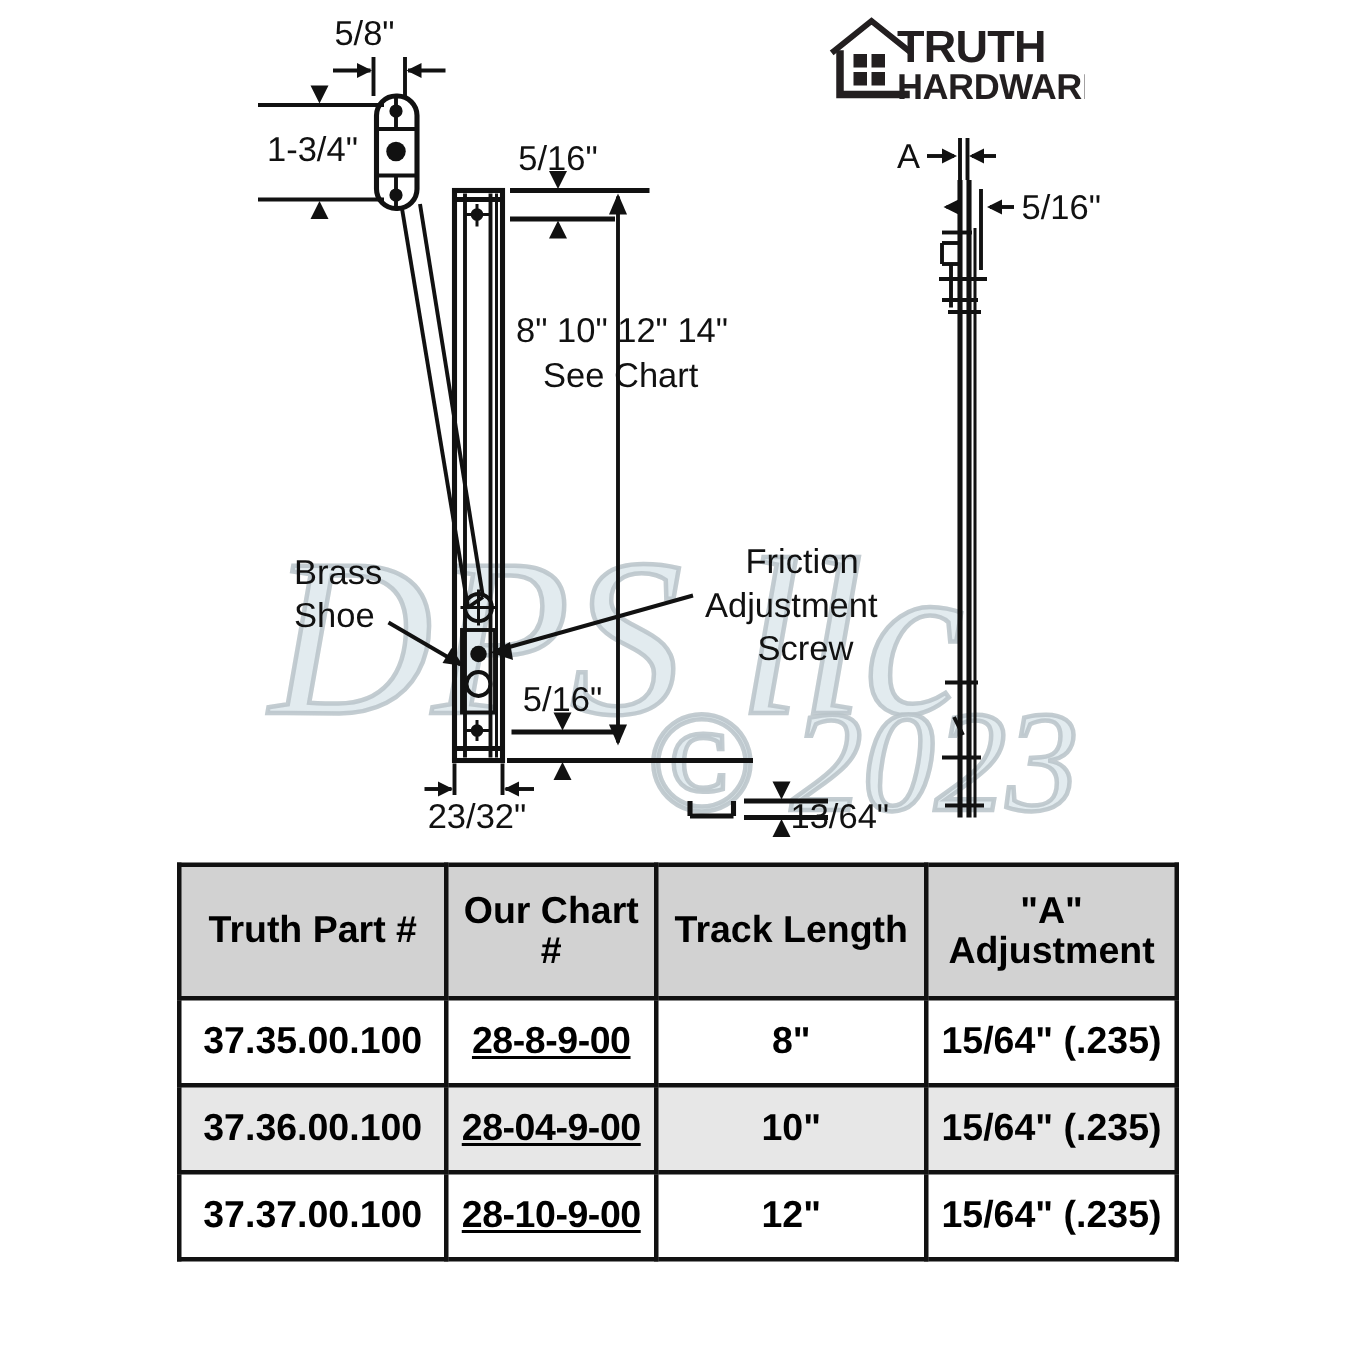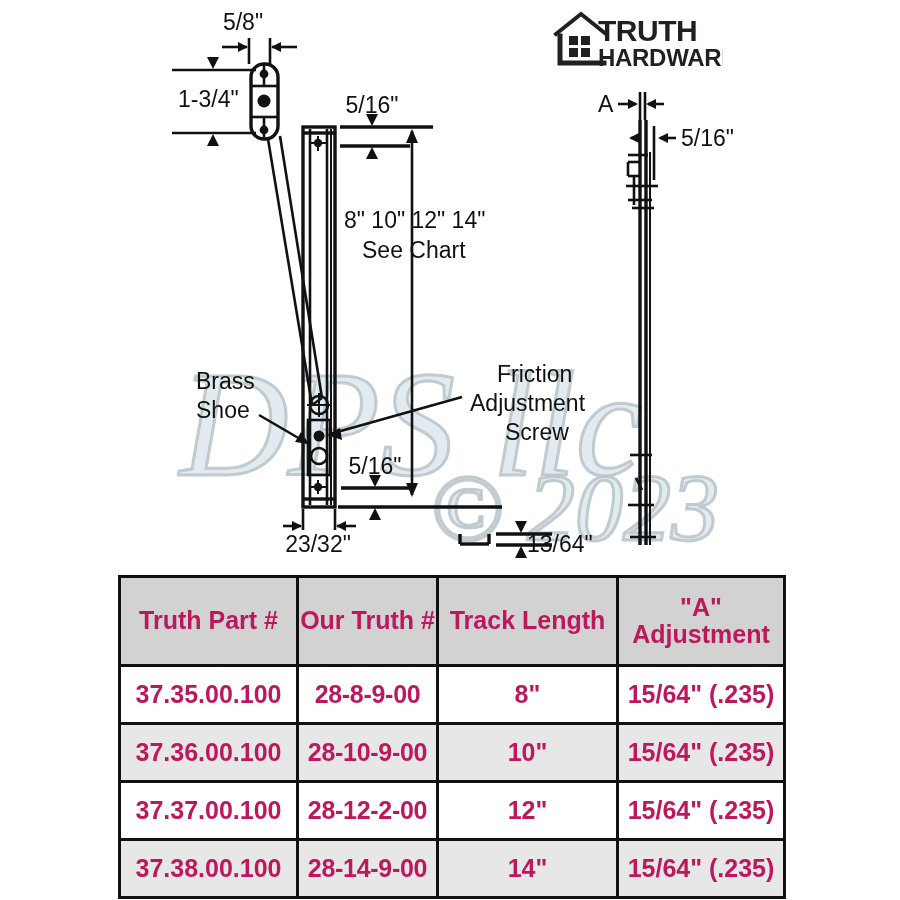--- a/index.html
+++ b/index.html
@@ -96,36 +96,36 @@
     width: 665px;
     table-layout: fixed;
     background: #ffffff;
   }
   table.spec td, table.spec th {
     border: 3px solid #111111;
     padding: 0;
     text-align: center;
     vertical-align: middle;
     font-family: "Liberation Sans", sans-serif;
-    color: #be185d;
+    color: #000000;
   }
   table.spec thead th {
     background: #d2d2d2;
     height: 86px;
     font-size: 25px;
     font-weight: bold;
     line-height: 1.1;
   }
   table.spec tbody td {
     height: 55px;
     font-size: 25px;
     font-weight: bold;
   }
   table.spec tbody tr.alt td { background: #e7e7e7; }
-  table.spec tbody tr td.ourpart { font-weight: bold; letter-spacing: -0.3px; }
+  table.spec tbody tr td.ourpart { font-weight: bold; letter-spacing: -0.3px; text-decoration: underline; }
   col.c1 { width: 178px; }
   col.c2 { width: 140px; }
   col.c3 { width: 180px; }
   col.c4 { width: 167px; }
 </style>
 </head>
 <body>
 
 <div id="page">
 
@@ -345,50 +345,44 @@
     <table class="spec">
       <colgroup>
         <col class="c1">
           <col class="c2">
           <col class="c3">
           <col class="c4">
       </colgroup>
       <thead>
         <tr>
           <th>Truth Part #</th>
-          <th>Our Truth #</th>
+          <th>Our Chart #</th>
           <th>Track Length</th>
           <th>
             <div>"A"</div>
             <div>Adjustment</div>
           </th>
         </tr>
       </thead>
       <tbody>
         <tr>
           <td>37.35.00.100</td>
           <td class="ourpart">28-8-9-00</td>
           <td>8"</td>
           <td>15/64" (.235)</td>
         </tr>
         <tr class="alt">
           <td>37.36.00.100</td>
-          <td class="ourpart">28-10-9-00</td>
+          <td class="ourpart">28-04-9-00</td>
           <td>10"</td>
           <td>15/64" (.235)</td>
         </tr>
         <tr>
           <td>37.37.00.100</td>
-          <td class="ourpart">28-12-2-00</td>
+          <td class="ourpart">28-10-9-00</td>
           <td>12"</td>
-          <td>15/64" (.235)</td>
-        </tr>
-        <tr class="alt">
-          <td>37.38.00.100</td>
-          <td class="ourpart">28-14-9-00</td>
-          <td>14"</td>
           <td>15/64" (.235)</td>
         </tr>
       </tbody>
     </table>
   </div>
 
 </div>
 
 </body></html>

